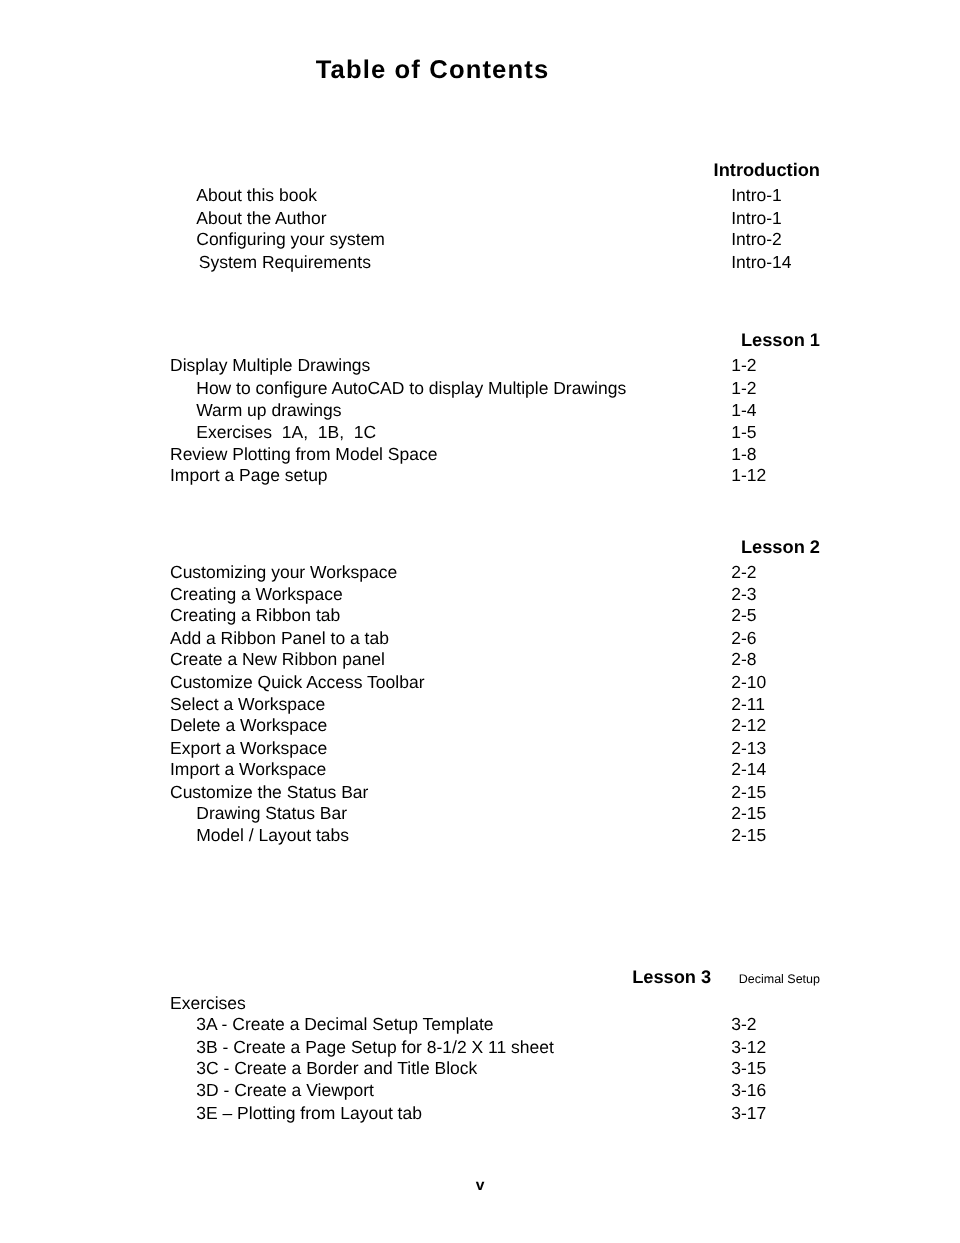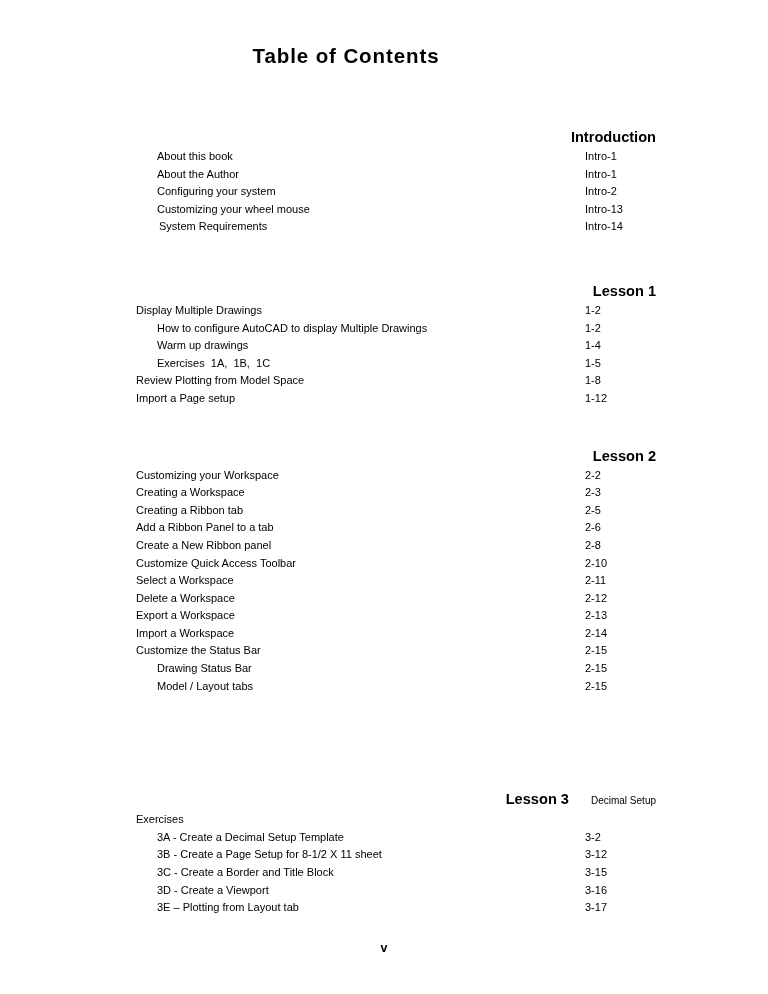--- a/index.html
+++ b/index.html
@@ -58,21 +58,21 @@
   }
   .section-heading .subtitle {
     font-weight: normal;
     font-size: 10px;
     padding-left: 22px;
   }
 
   
   .entry {
     position: relative;
-    font-size: 11px;
+    font-size: 14px;
     line-height: 17.6px;
     white-space: nowrap;
   }
   .entry .label {
     display: inline-block;
     white-space: pre;
   }
   .entry .pagenum {
     position: absolute;
     left: 449px;
@@ -109,21 +109,20 @@
 
   <div class="doc-title">Table of Contents</div>
 
   <div class="content">
 
   <div class="section">
         <div class="section-heading"><span>Introduction</span></div>
         <div class="entry lvl1"><span class="label">About this book</span><span class="pagenum">Intro-1</span></div>
         <div class="entry lvl1"><span class="label">About the Author</span><span class="pagenum">Intro-1</span></div>
         <div class="entry lvl1"><span class="label">Configuring your system</span><span class="pagenum">Intro-2</span></div>
-        <div class="entry lvl1"><span class="label">Customizing your wheel mouse</span><span class="pagenum">Intro-13</span></div>
         <div class="entry lvl1b"><span class="label">System Requirements</span><span class="pagenum">Intro-14</span></div>
       </div>
       <div class="gap-intro"></div>
       <div class="section">
         <div class="section-heading"><span>Lesson 1</span></div>
         <div class="entry lvl0"><span class="label">Display Multiple Drawings</span><span class="pagenum">1-2</span></div>
         <div class="entry lvl1"><span class="label">How to configure AutoCAD to display Multiple Drawings</span><span class="pagenum">1-2</span></div>
         <div class="entry lvl1"><span class="label">Warm up drawings</span><span class="pagenum">1-4</span></div>
         <div class="entry lvl1"><span class="label">Exercises  1A,  1B,  1C</span><span class="pagenum">1-5</span></div>
         <div class="entry lvl0"><span class="label">Review Plotting from Model Space</span><span class="pagenum">1-8</span></div>

